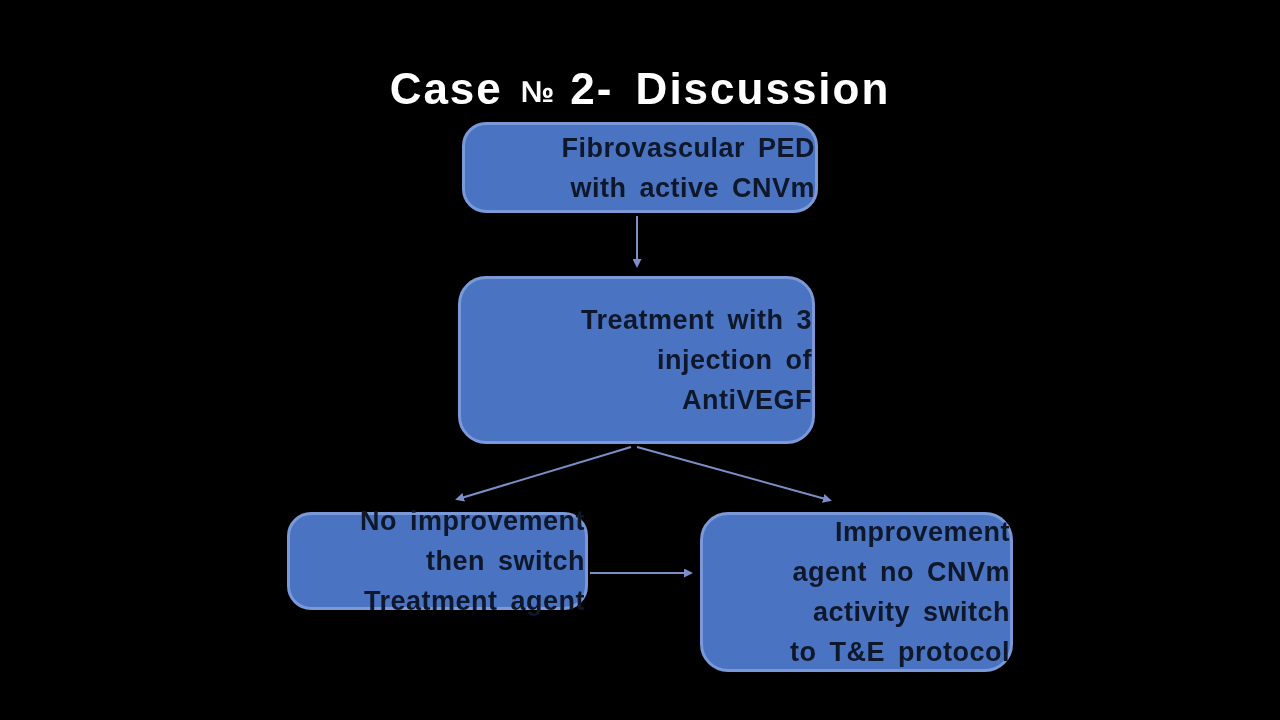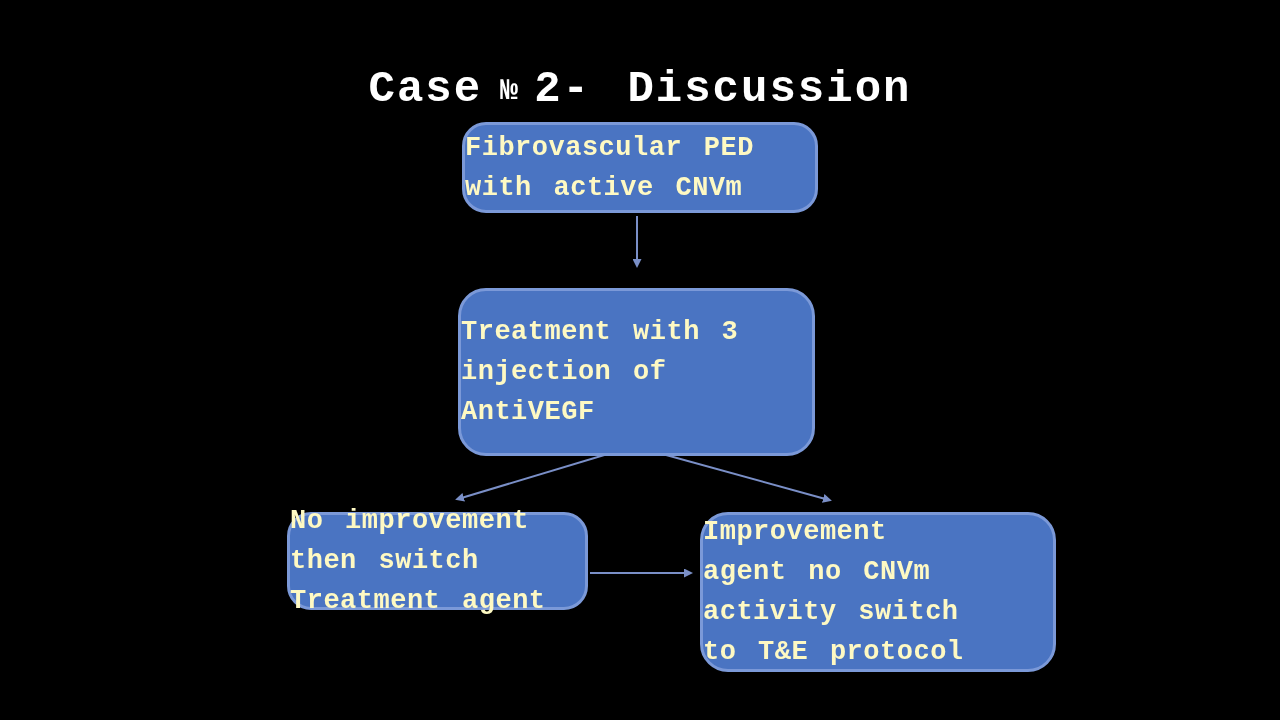--- a/index.html
+++ b/index.html
@@ -6,21 +6,21 @@
     margin: 0;
     padding: 0;
     background: #000;
   }
   #stage {
     position: relative;
     width: 1280px;
     height: 720px;
     background: #000000;
     overflow: hidden;
-    font-family: Liberation Mono, monospace;
+    font-family: Liberation Sans, sans-serif;
     border-radius: 32px;
   }
   .title {
     position: absolute;
     top: 64px;
     left: 0;
     width: 1280px;
     text-align: center;
     color: #ffffff;
     font-size: 44px;
@@ -35,39 +35,39 @@
     font-weight: bold;
     margin: 0 14px 0 18px;
     vertical-align: 2px;
   }
   .box {
     position: absolute;
     box-sizing: border-box;
     background: #4a74c2;
     border: 3px solid #7b99d8;
     border-radius: 24px;
-    color: #fef9c3;
+    color: #0f172a;
     font-weight: bold;
     display: flex;
     flex-direction: column;
     justify-content: center;
-    align-items: flex-start;
+    align-items: flex-end;
     text-align: center;
   }
   .box .line {
     font-size: 27px;
     line-height: 40px;
     word-spacing: 5px;
     letter-spacing: 0.5px;
     white-space: nowrap;
   }
   #box-fibrovascular { left: 462px; top: 122px; width: 356px; height: 91px; }
-  #box-treatment     { left: 458px; top: 288px; width: 357px; height: 168px; border-radius: 28px; }
+  #box-treatment     { left: 458px; top: 276px; width: 357px; height: 168px; border-radius: 28px; }
   #box-no-improvement{ left: 287px; top: 512px; width: 301px; height: 98px; }
-  #box-improvement   { left: 700px; top: 512px; width: 356px; height: 160px; border-radius: 28px; }
+  #box-improvement   { left: 700px; top: 512px; width: 313px; height: 160px; border-radius: 28px; }
   #arrow-layer {
     position: absolute;
     left: 0; top: 0;
     width: 1280px;
     height: 720px;
   }
 </style>
 </head>
 <body>
 

